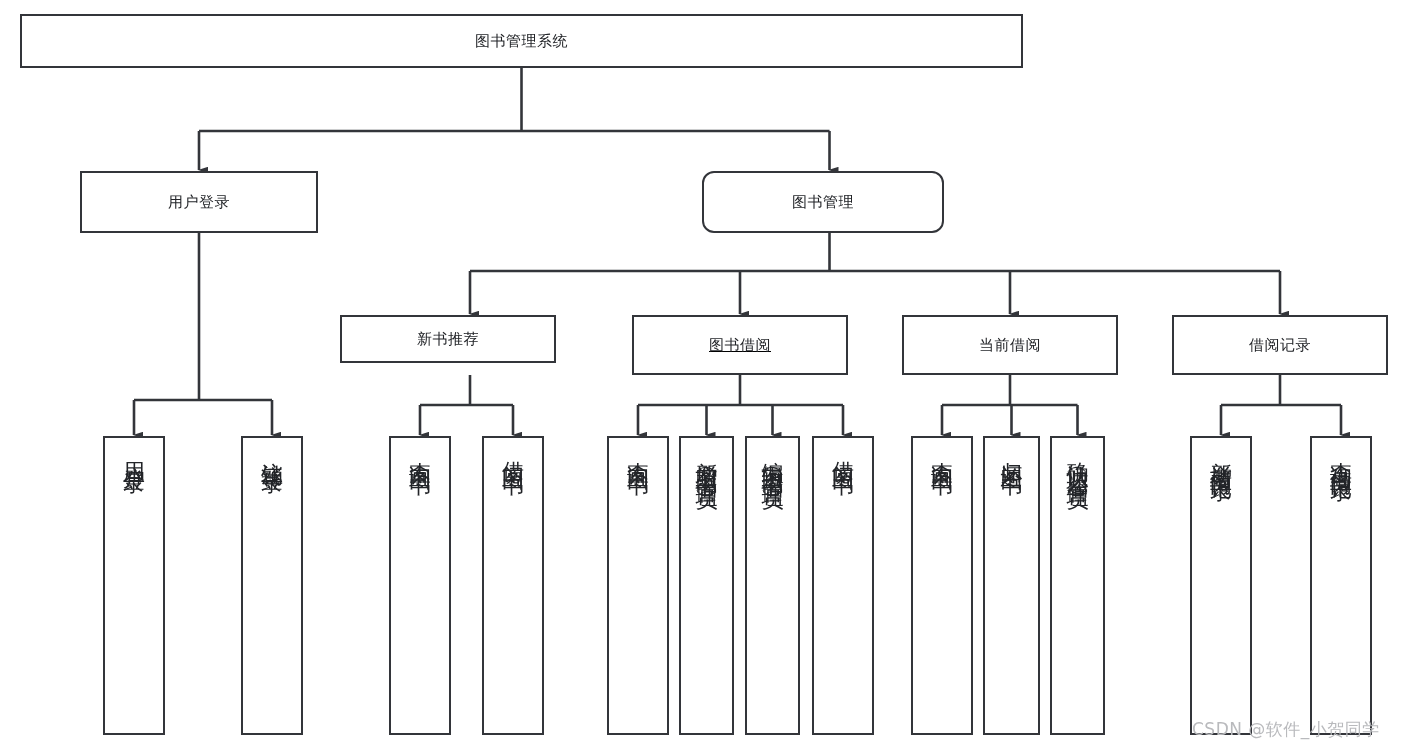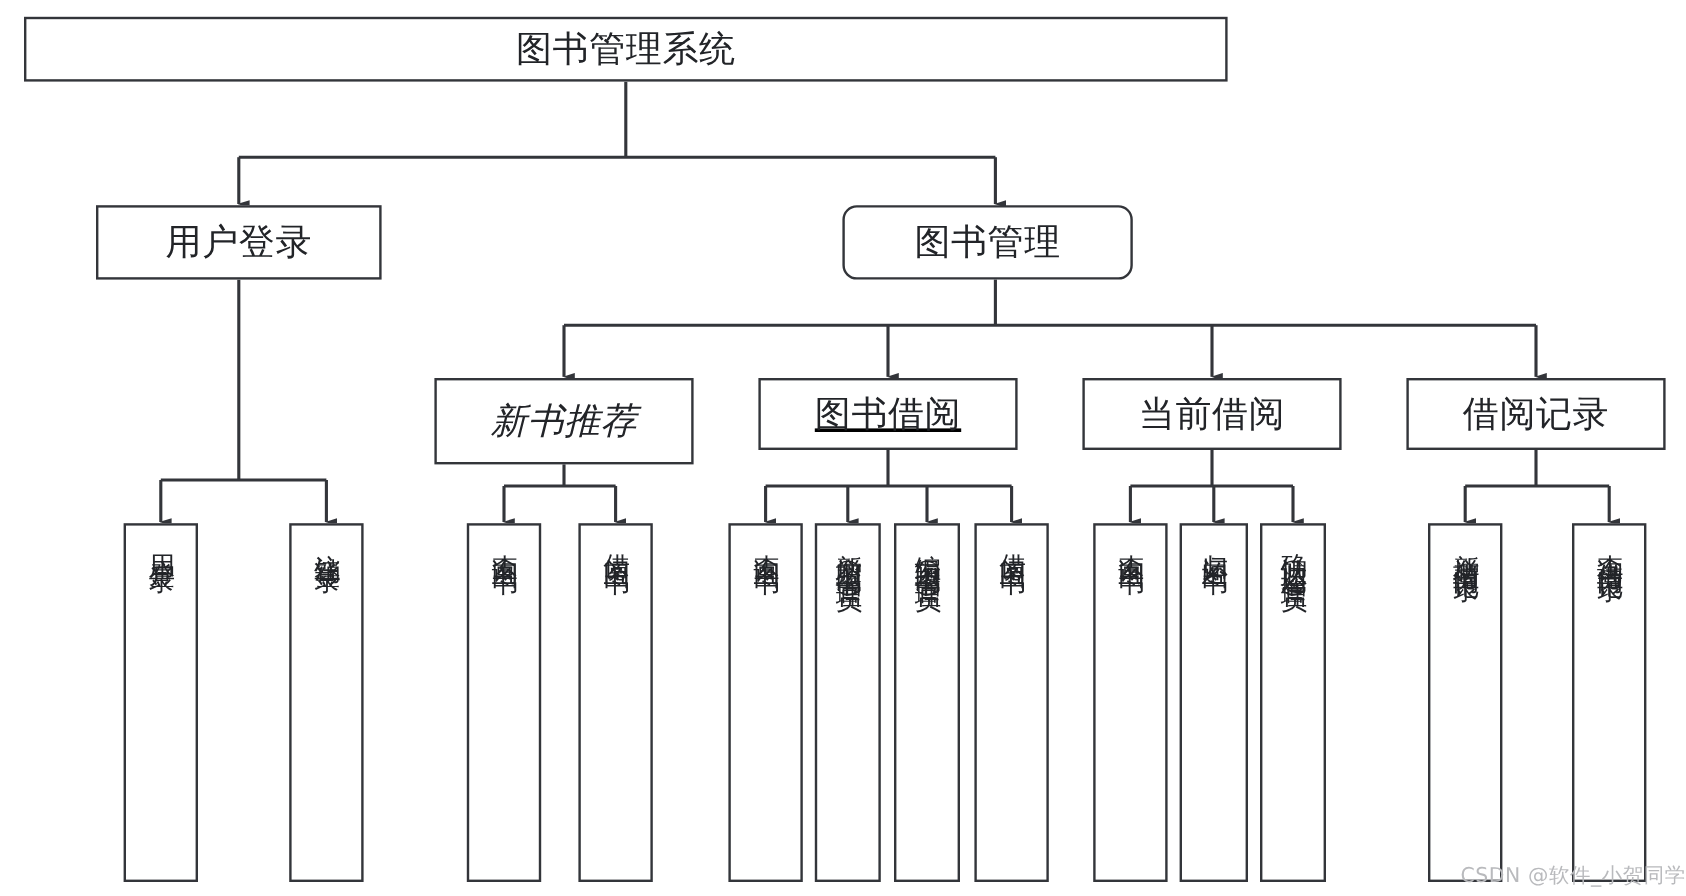--- a/index.html
+++ b/index.html
@@ -36,21 +36,21 @@
     justify-content: center;
     z-index: 2;
   }
   .node .label {
     color: #222428;
     white-space: nowrap;
   }
   .node-root .label,
   .node-l2 .label,
   .node-l3 .label {
-    font-size: 30px;
+    font-size: 15px;
     letter-spacing: 0.5px;
   }
   
   .node-leaf {
     align-items: flex-start;
     justify-content: center;
     padding-top: 6px;
   }
   .node-leaf .label {
     writing-mode: vertical-rl;
@@ -121,21 +121,21 @@
   <div id="node-layer">
       <div class="node node-root" style="left: 20px; top: 14px; width: 1003px; height: 54px;">
         <span class="label">图书管理系统</span>
       </div>
       <div class="node node-l2" style="left: 80px; top: 171px; width: 238px; height: 62px;">
         <span class="label">用户登录</span>
       </div>
       <div class="node node-l2" style="left: 702px; top: 171px; width: 242px; height: 62px; border-radius: 12px;">
         <span class="label">图书管理</span>
       </div>
-      <div class="node node-l3" style="left: 362px; top: 315px; width: 216px; height: 72px; font-style: italic;">
+      <div class="node node-l3" style="left: 340px; top: 315px; width: 216px; height: 48px;">
         <span class="label">新书推荐</span>
       </div>
       <div class="node node-l3" style="left: 632px; top: 315px; width: 216px; height: 60px; text-decoration: underline;">
         <span class="label">图书借阅</span>
       </div>
       <div class="node node-l3" style="left: 902px; top: 315px; width: 216px; height: 60px; justify-content: center;">
         <span class="label">当前借阅</span>
       </div>
       <div class="node node-l3" style="left: 1172px; top: 315px; width: 216px; height: 60px; align-items: center;">
         <span class="label">借阅记录</span>
@@ -174,15 +174,15 @@
         <span class="label">确认归还（管理员）</span>
       </div>
       <div class="node node-leaf" style="left: 1190px; top: 436px; width: 62px; height: 299px;">
         <span class="label">新增借阅记录</span>
       </div>
       <div class="node node-leaf" style="left: 1310px; top: 436px; width: 62px; height: 299px;">
         <span class="label">查询借阅记录</span>
       </div>
     </div>
 
-  <div class="watermark" style="left:1192px; top:718px;margin-left:25px;">CSDN @软件_小贺同学</div>
+  <div class="watermark" style="left:1192px; top:718px;">CSDN @软件_小贺同学</div>
 
 </div>
 
 </body></html>

